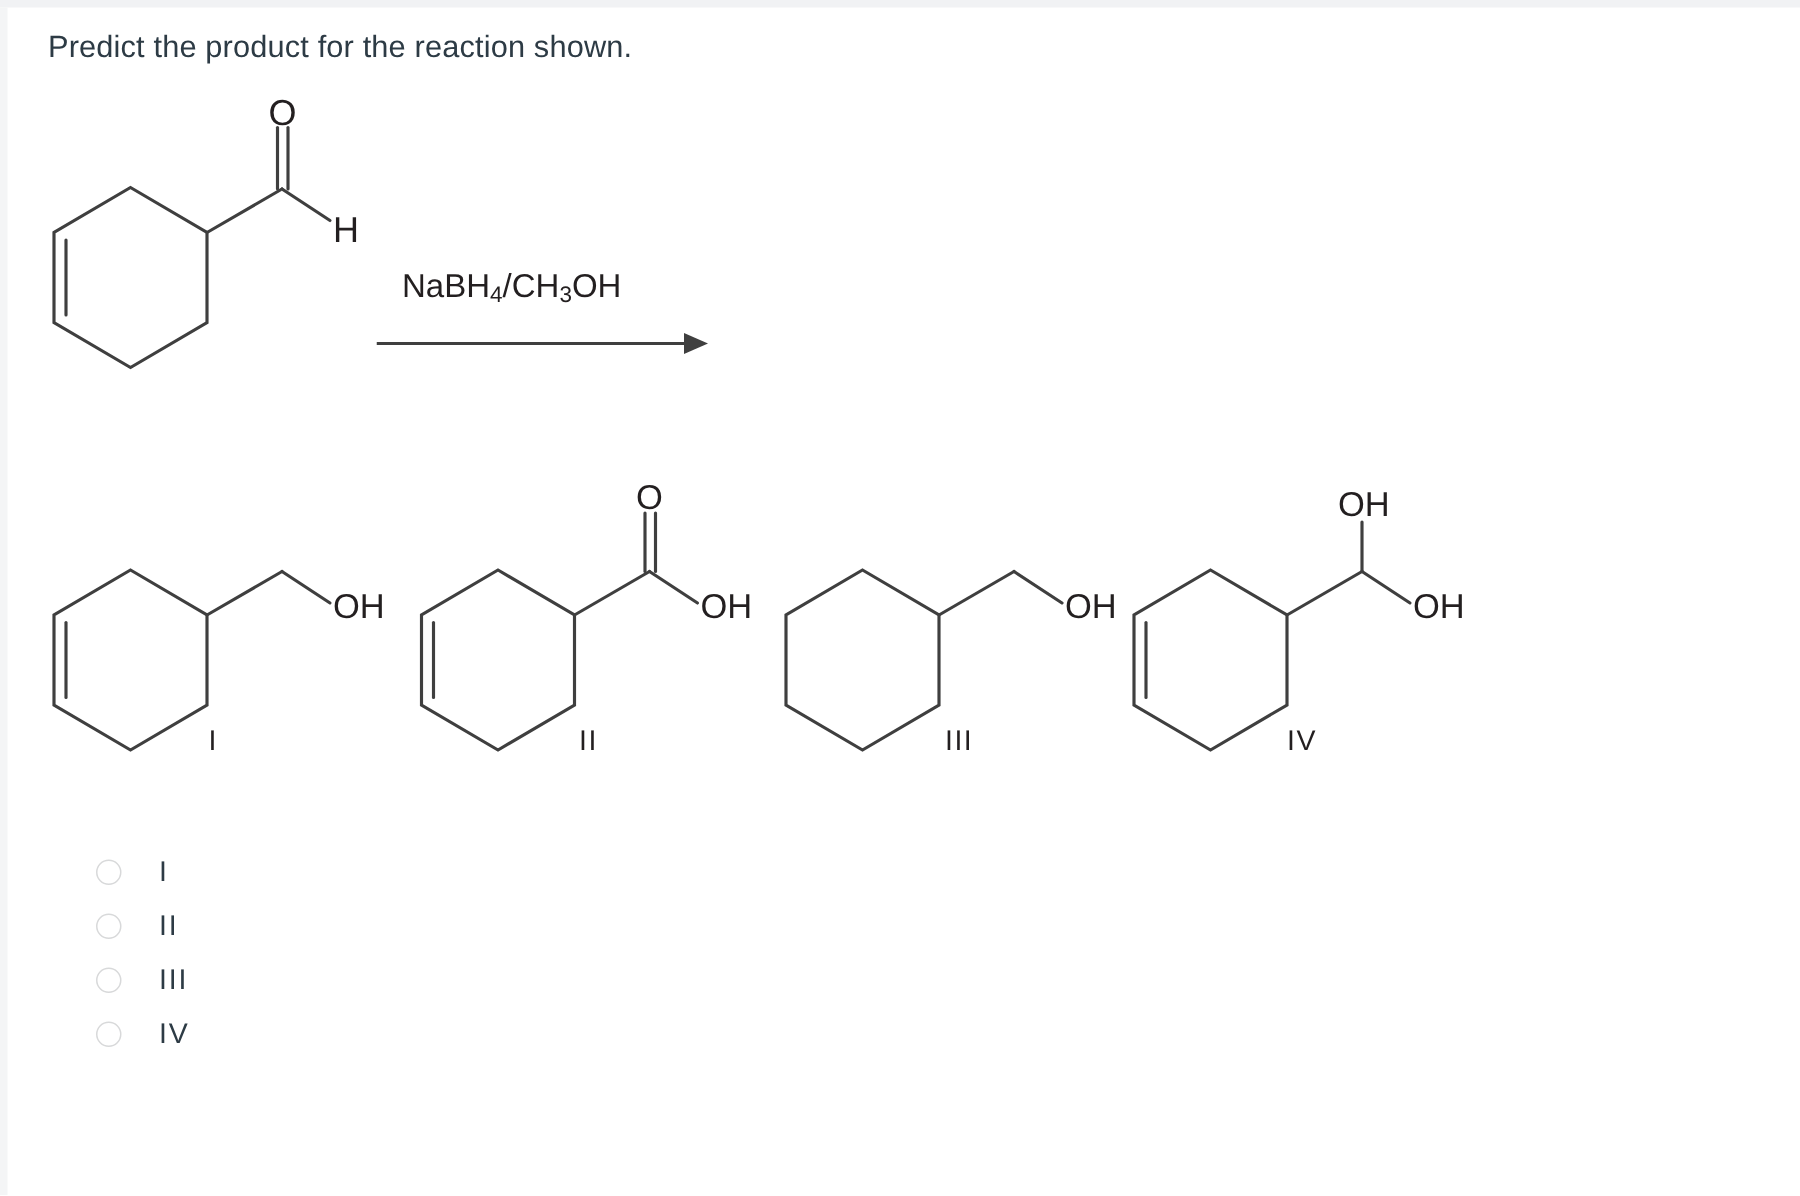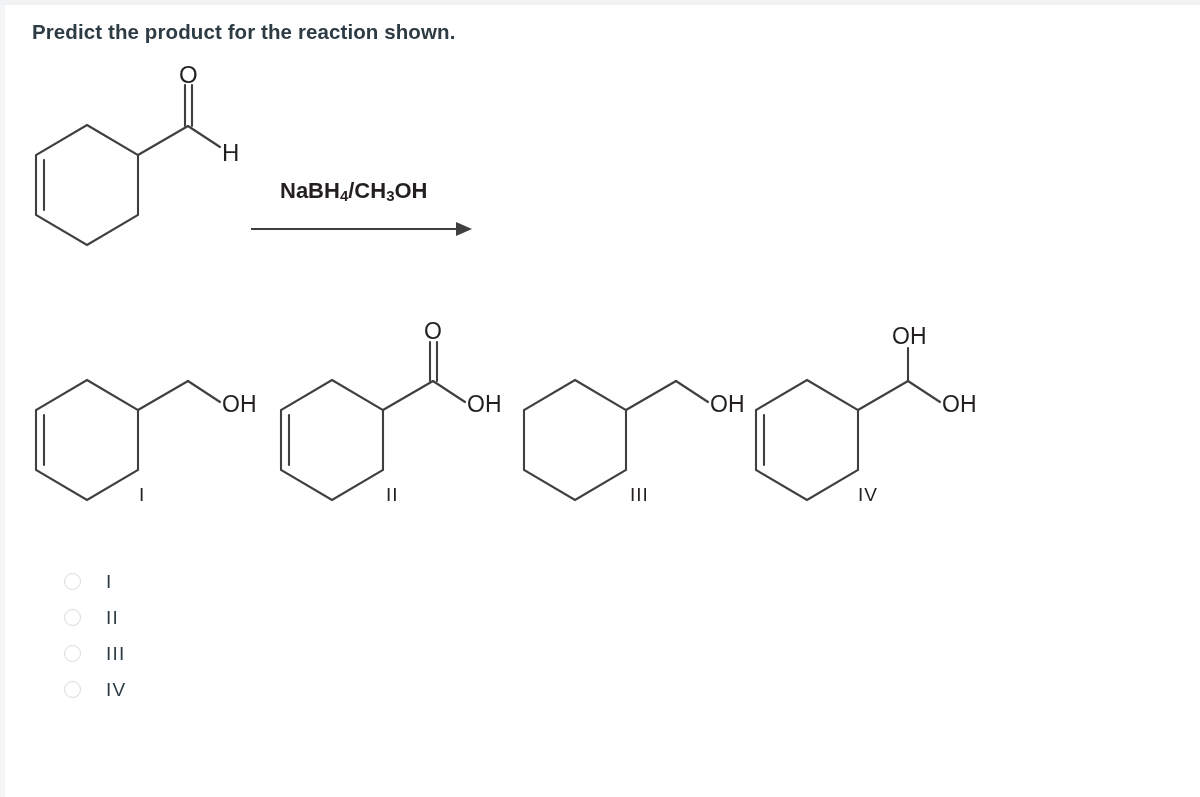--- a/index.html
+++ b/index.html
@@ -31,38 +31,36 @@
     background: #f4f5f6;
   }
   #question-title {
     position: absolute;
     left: 32px;
     top: 20px;
     font-size: 20.5px;
     color: #2d3b45;
     letter-spacing: 0.1px;
     white-space: nowrap;
-    font-weight: bold;
   }
   .mol {
     position: absolute;
   }
   .mol svg { display: block; overflow: visible; }
   .atom-label {
     font-family: "Liberation Sans", sans-serif;
     fill: #231f20;
   }
   #reagent-text {
     position: absolute;
-    left: 280px;
+    left: 268px;
     top: 178px;
     font-size: 22px;
     color: #231f20;
     white-space: nowrap;
-    font-weight: bold;
   }
   #reagent-text sub {
     font-size: 15px;
     vertical-align: -0.22em;
   }
   #rxn-arrow {
     position: absolute;
     left: 251px;
     top: 218px;
   }

